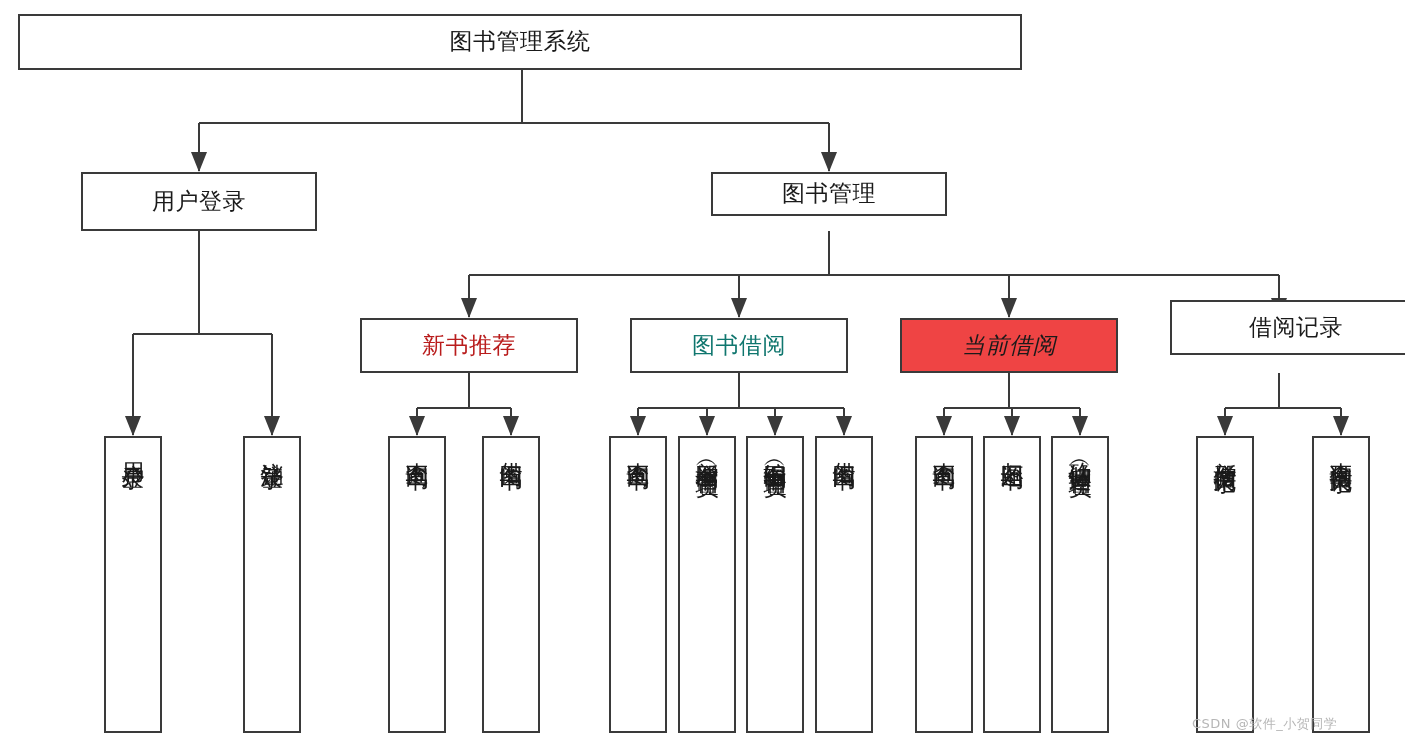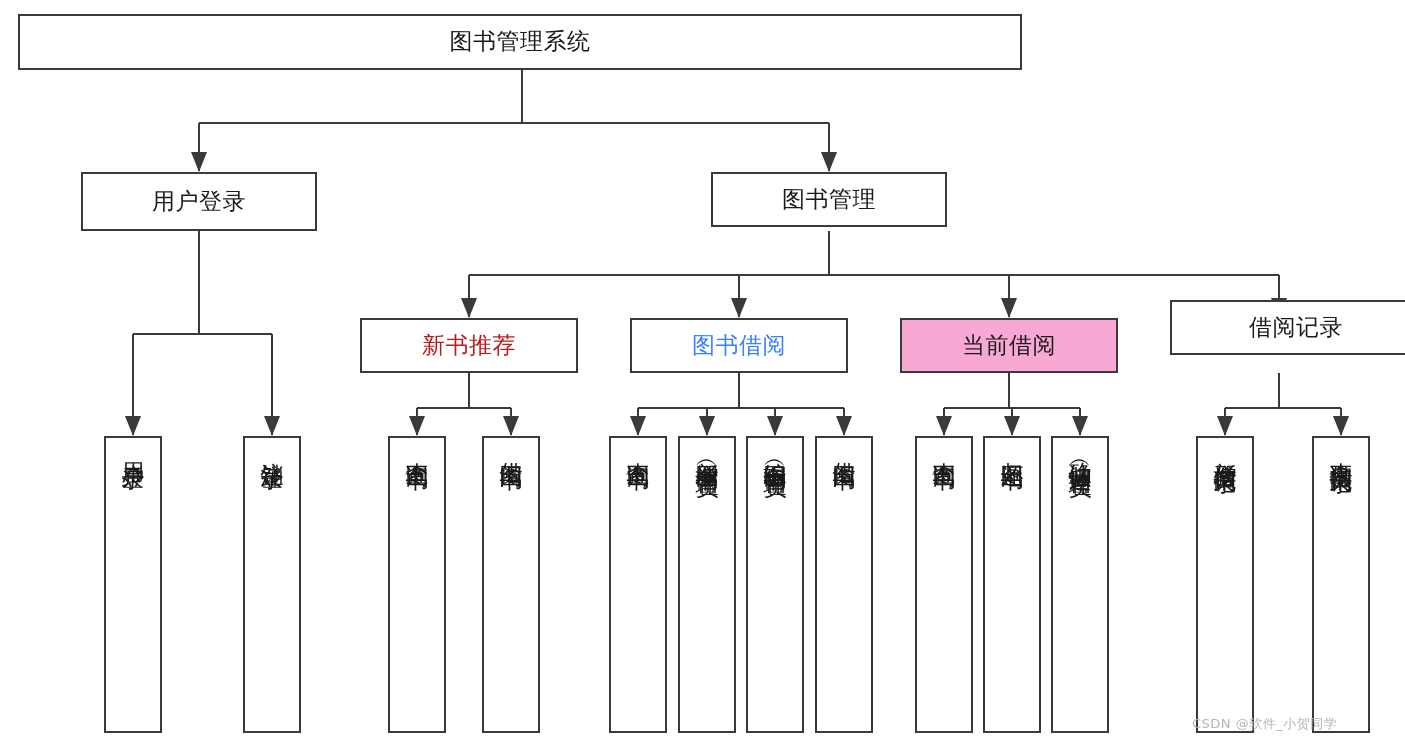--- a/index.html
+++ b/index.html
@@ -124,30 +124,30 @@
       <line x1="1341" y1="408" x2="1341" y2="435" stroke="#3a3a3a" stroke-width="2.6" shape-rendering="crispEdges"></line>
       <polygon points="1333,416 1349,416 1341,436" fill="#3a3a3a"></polygon>
     </svg>
   <div id="node-layer">
       <div class="node horizontal" style="left: 18px; top: 14px; width: 1004px; height: 56px; border-color: rgb(58, 58, 58); background: rgb(255, 255, 255);">
         <div class="label" style="color: rgb(26, 26, 26);">图书管理系统</div>
       </div>
       <div class="node horizontal" style="left: 81px; top: 172px; width: 236px; height: 59px; border-color: rgb(58, 58, 58); background: rgb(255, 255, 255);">
         <div class="label" style="color: rgb(26, 26, 26);">用户登录</div>
       </div>
-      <div class="node horizontal" style="left: 711px; top: 172px; width: 236px; height: 55px; border-color: rgb(58, 58, 58); background: rgb(255, 255, 255);">
+      <div class="node horizontal" style="left: 711px; top: 172px; width: 236px; height: 44px; border-color: rgb(58, 58, 58); background: rgb(255, 255, 255);">
         <div class="label" style="color: rgb(26, 26, 26);">图书管理</div>
       </div>
       <div class="node horizontal" style="left: 360px; top: 318px; width: 218px; height: 55px; border-color: rgb(58, 58, 58); background: rgb(255, 255, 255);">
         <div class="label" style="color: #b91c1c;">新书推荐</div>
       </div>
       <div class="node horizontal" style="left: 630px; top: 318px; width: 218px; height: 55px; border-color: rgb(58, 58, 58); background: rgb(255, 255, 255);">
-        <div class="label" style="color: #3b82f6;">图书借阅</div>
+        <div class="label" style="color: #0f766e;">图书借阅</div>
       </div>
-      <div class="node horizontal" style="left: 900px; top: 318px; width: 218px; height: 55px; border-color: rgb(58, 58, 58); background: #f9a8d4;">
+      <div class="node horizontal" style="left: 900px; top: 318px; width: 218px; height: 55px; border-color: rgb(58, 58, 58); background: #ef4444; font-style: italic;">
         <div class="label" style="color: rgb(26, 26, 26);">当前借阅</div>
       </div>
       <div class="node horizontal" style="left: 1170px; top: 300px; width: 252px; height: 55px; border-color: rgb(58, 58, 58); background: rgb(255, 255, 255);">
         <div class="label" style="color: rgb(26, 26, 26);">借阅记录</div>
       </div>
       <div class="node vertical" style="left: 104px; top: 436px; width: 58px; height: 297px; border-color: rgb(58, 58, 58); background: rgb(255, 255, 255);">
         <div class="label" style="color: rgb(26, 26, 26);">用户登录</div>
       </div>
       <div class="node vertical" style="left: 243px; top: 436px; width: 58px; height: 297px; border-color: rgb(58, 58, 58); background: rgb(255, 255, 255);">
         <div class="label" style="color: rgb(26, 26, 26);">注销登录</div>

